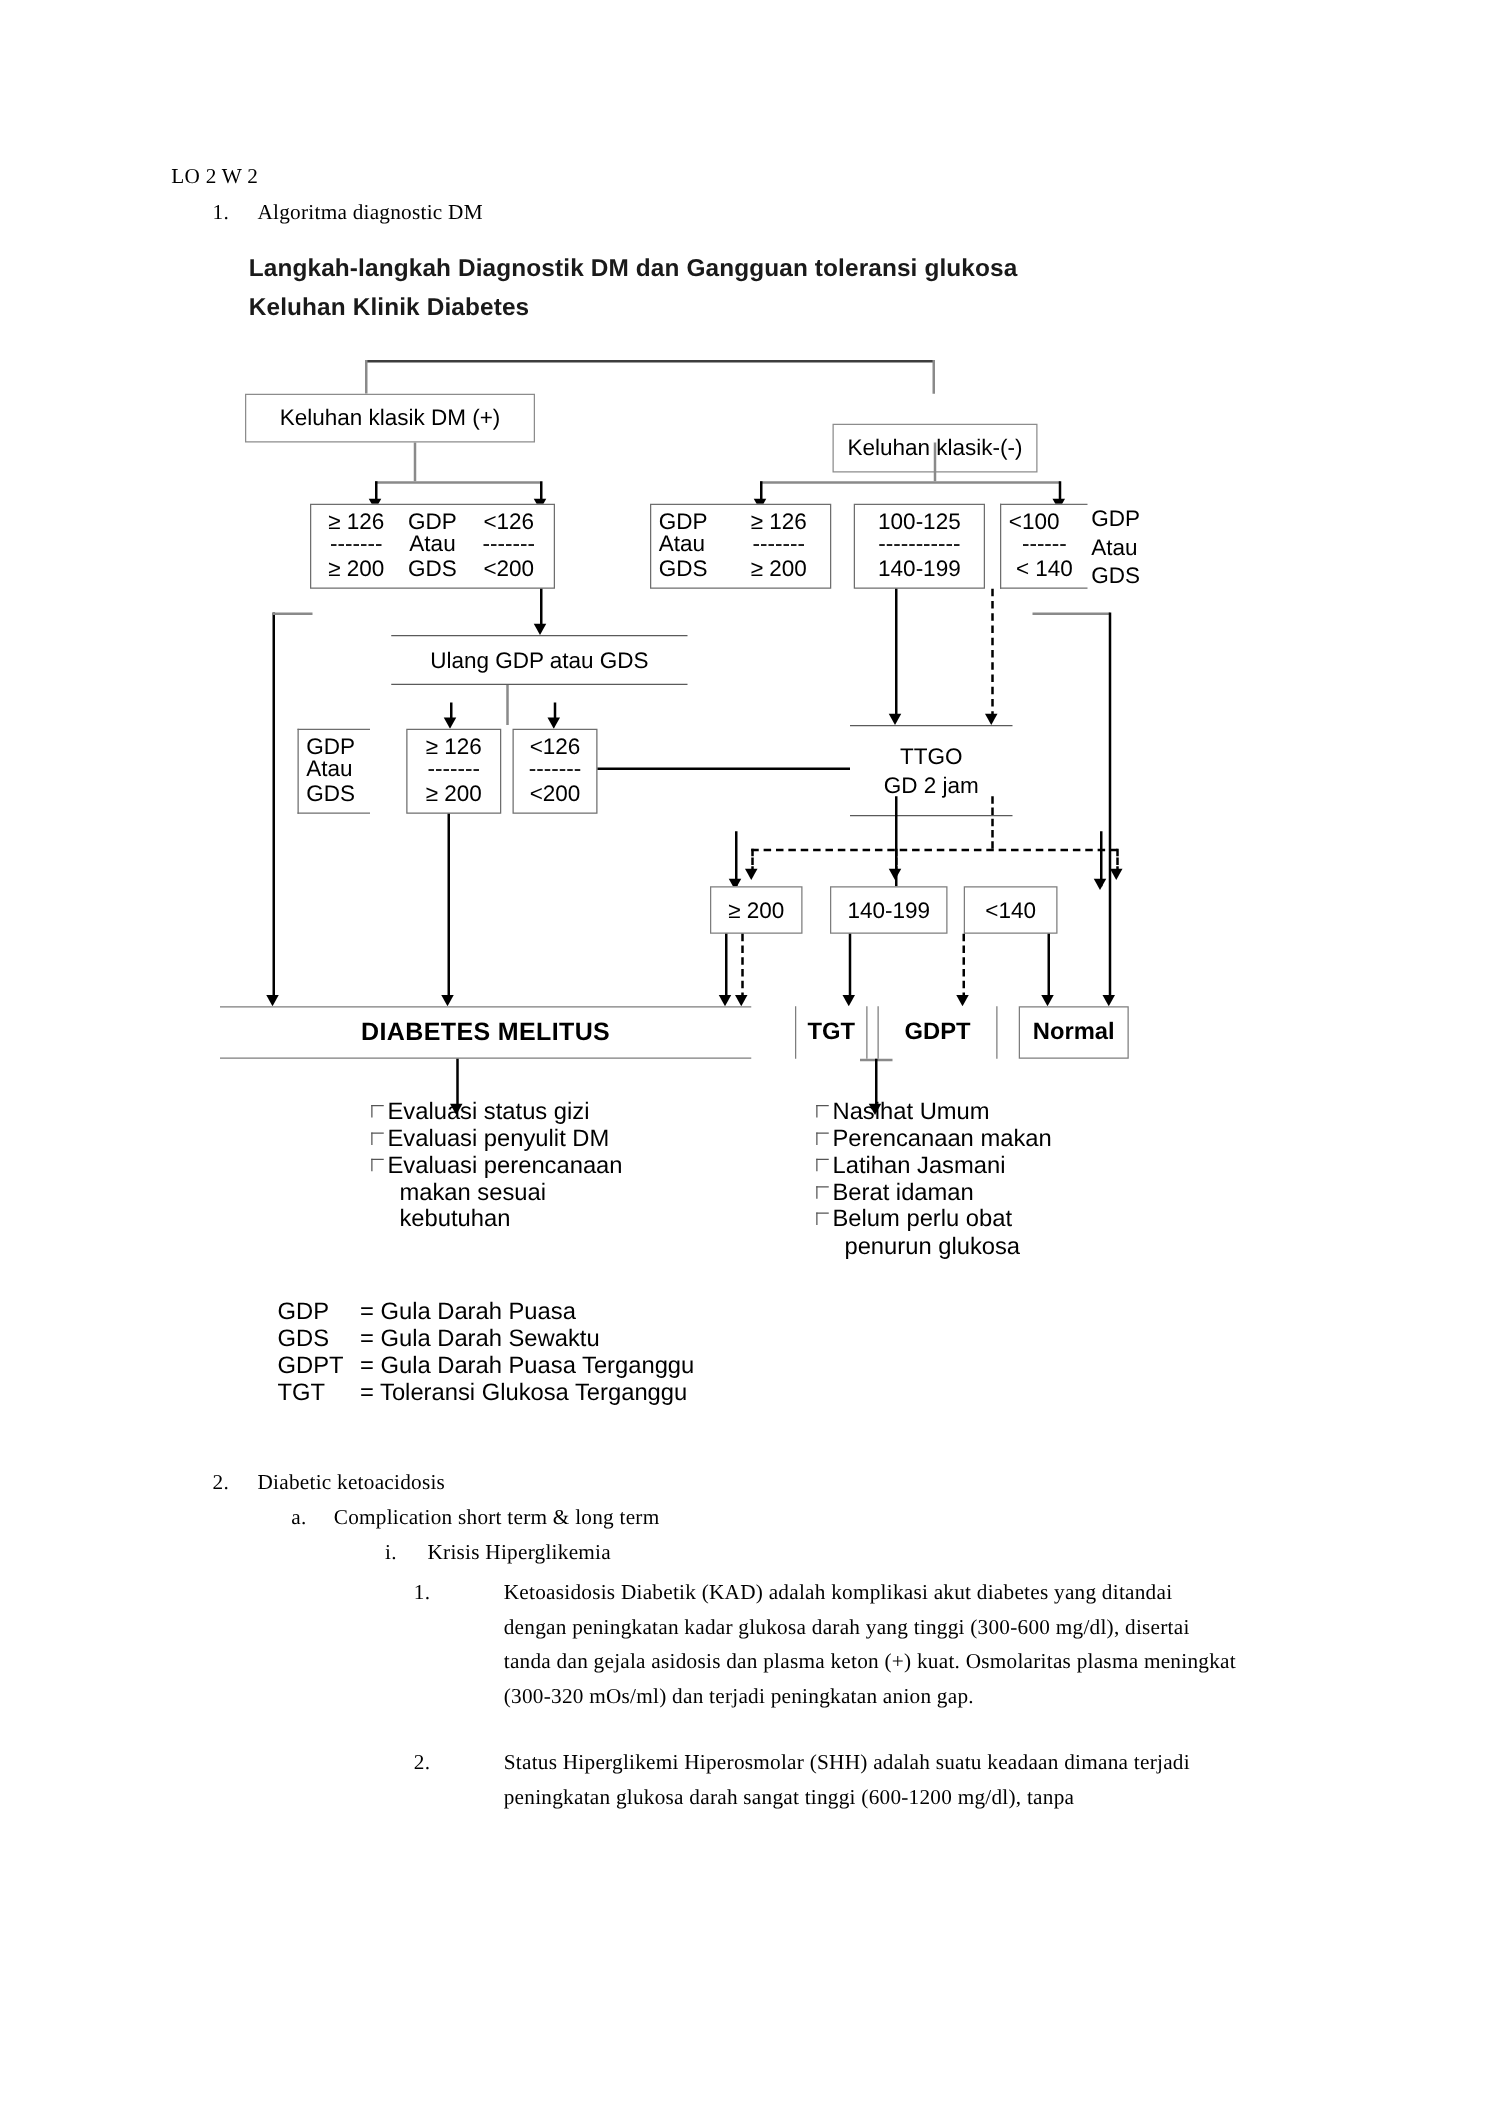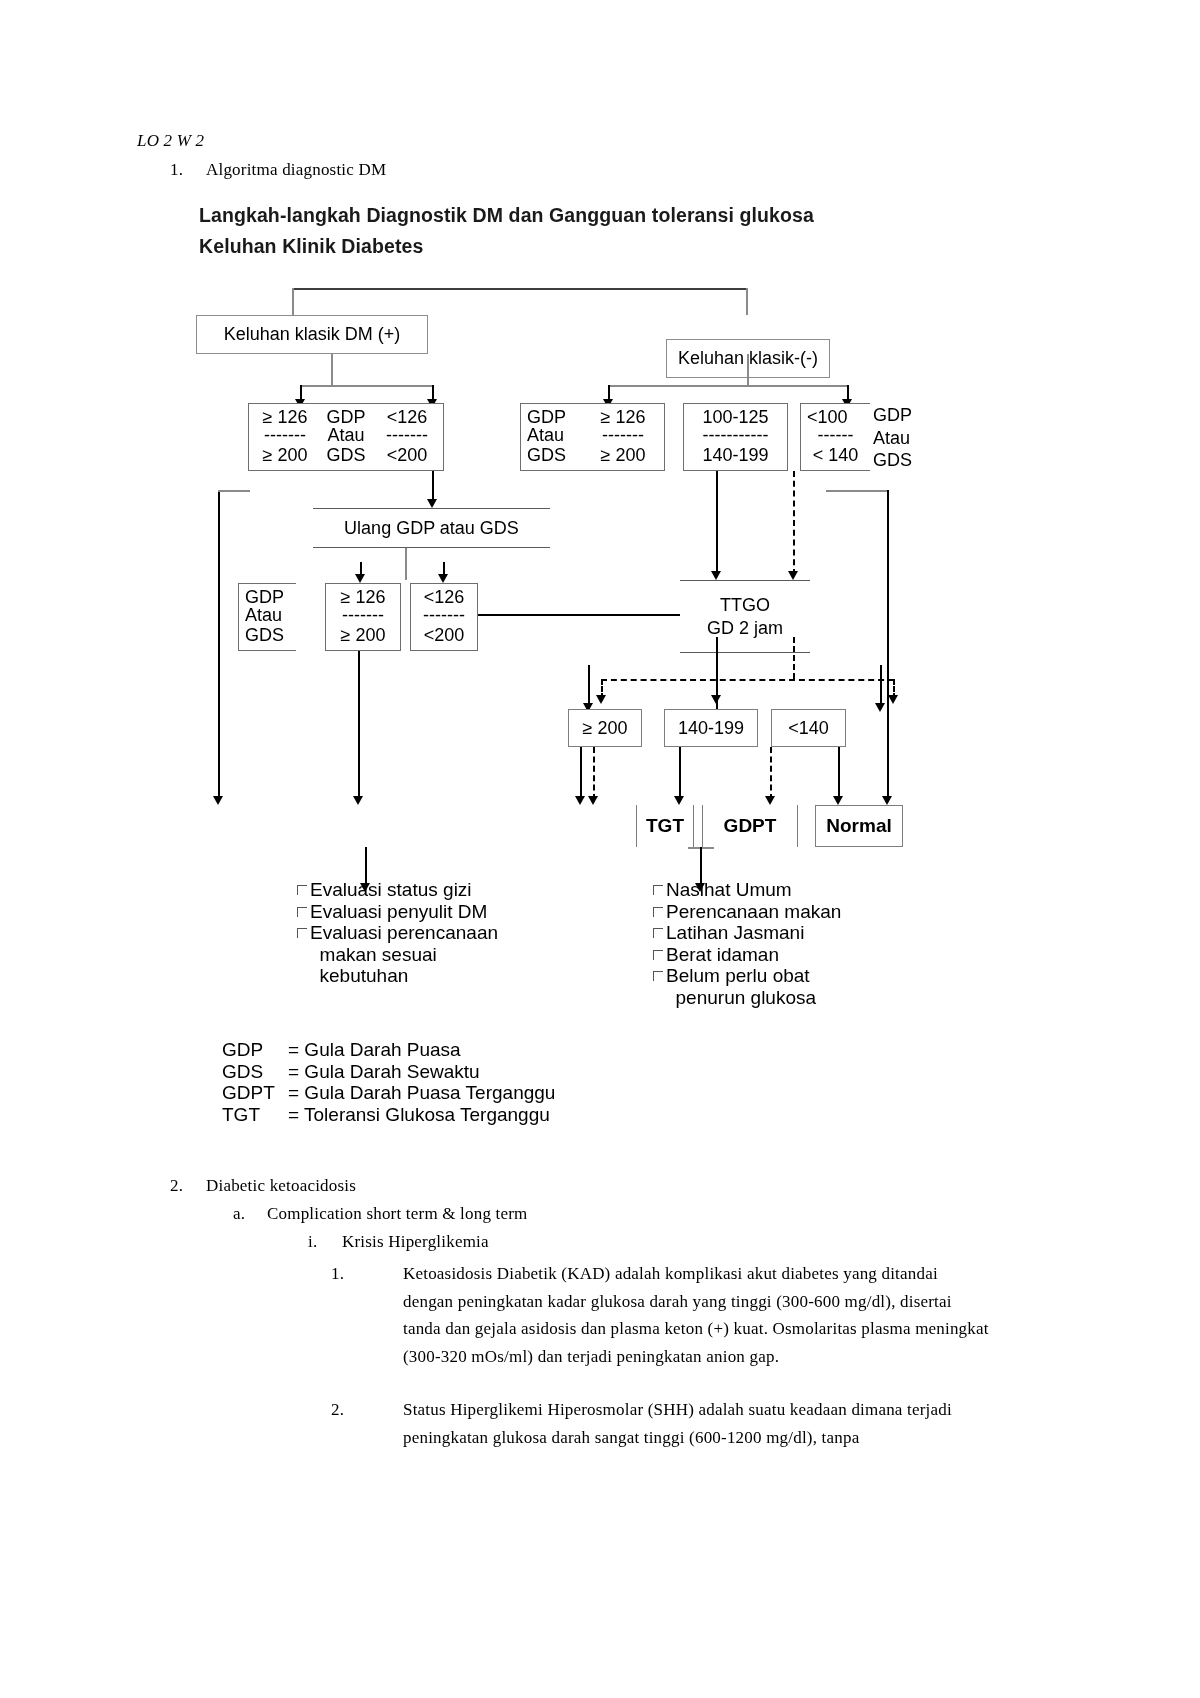--- a/index.html
+++ b/index.html
@@ -4,21 +4,21 @@
 <style>
   html,body{margin:0;padding:0;background:#ffffff;}
   body{
     width:1200px;height:1698px;position:relative;overflow:hidden;
     font-family:"Liberation Serif", serif;color:#000;
   }
   .page{position:absolute;inset:0;}
 
   
   .serif{font-family:"Liberation Serif", serif;font-size:17px;letter-spacing:.2px;}
-  #doc-heading{position:absolute;left:137px;top:131px;font-style:italic;}
+  #doc-heading{position:absolute;left:137px;top:131px;}
   #li-1{position:absolute;left:170px;top:160px;width:700px;}
   .num{display:inline-block;width:36px;}
   .num2{display:inline-block;width:34px;}
 
   
   #chart{position:absolute;left:0;top:195px;width:1200px;height:960px;}
   .ct{position:absolute;font-family:"Liberation Sans", sans-serif;}
   .title-l{font-weight:bold;font-size:19.5px;color:#1a1a1a;letter-spacing:.1px;}
 
   .box{position:absolute;border:1px solid #7f7f7f;background:#fff;
@@ -278,20 +278,23 @@
     <div class="arrow" style="left:588px;top:601px;"></div>
 
     <div class="ln v2" style="left:679px;top:552px;height:53px;"></div>
     <div class="arrow" style="left:674px;top:601px;"></div>
 
     <div class="dash-v" style="left:770px;top:552px;height:53px;"></div>
     <div class="arrow" style="left:765px;top:601px;"></div>
     <div class="ln v2" style="left:838px;top:552px;height:53px;"></div>
     <div class="arrow" style="left:833px;top:601px;"></div>
 
+    <div class="dmbox" style="left:176px;top:610px;width:425px;height:42px;border-left:none;border-right:none;">
+      <span>DIABETES MELITUS</span>
+    </div>
     <div class="outbox" style="left:636px;top:610px;width:58px;height:42px;border-top:none;border-bottom:none;">
       <span>TGT</span>
     </div>
     <div class="outbox" style="left:702px;top:610px;width:96px;height:42px;border-top:none;border-bottom:none;">
       <span>GDPT</span>
     </div>
     <div class="outbox" style="left:815px;top:610px;width:88px;height:42px;">
       <span>Normal</span>
     </div>
 

